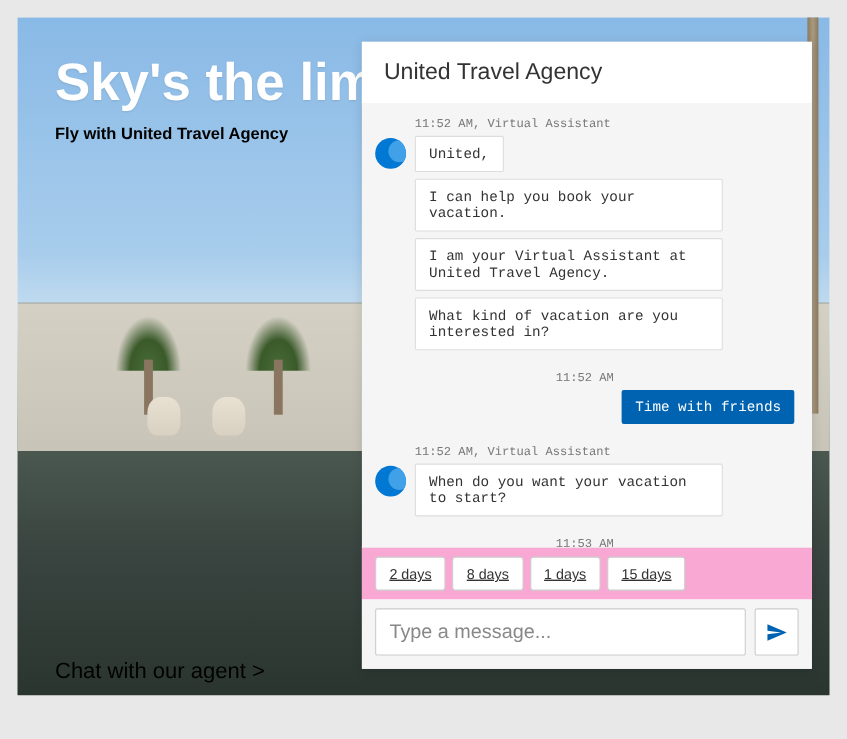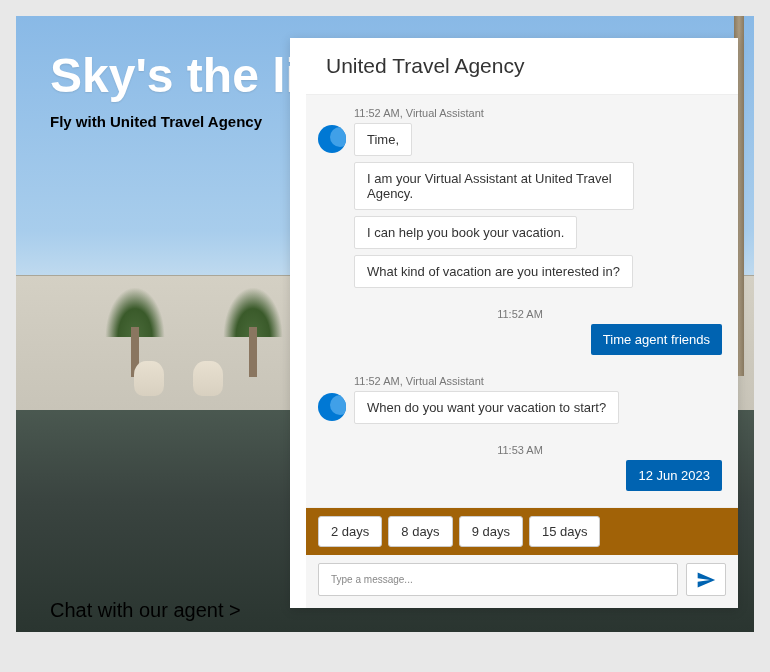--- a/index.html
+++ b/index.html
@@ -115,42 +115,42 @@
       left: 50px;
       color: #000000;
       font-size: 20px;
       z-index: 2;
       cursor: pointer;
     }
     .chat-panel {
       position: absolute;
       top: 38px;
       right: 32px;
-      width: 448px;
+      width: 409px;
       height: 570px;
       background: white;
       display: flex;
       flex-direction: column;
       box-shadow: 0 2px 10px rgba(0,0,0,0.15);
       z-index: 5;
-      padding-left: 16px;
     }
     .chat-header {
       padding: 16px 20px;
       font-size: 21px;
       font-weight: 400;
       color: #333;
       border-bottom: 1px solid #eee;
       background: white;
     }
     .chat-body {
       flex: 1;
       overflow-y: auto;
       background: #f5f5f5;
       padding: 12px 16px 0;
+      font-family: Liberation Mono, monospace;
     }
     .msg-group {
       margin-bottom: 14px;
       position: relative;
     }
     .msg-meta {
       font-size: 11px;
       color: #777;
       margin-bottom: 4px;
       margin-left: 32px;
@@ -205,22 +205,23 @@
       clear: both;
     }
     .msg-row-right {
       text-align: right;
     }
     .quick-replies {
       display: flex;
       flex-wrap: nowrap;
       gap: 6px;
       padding: 8px 12px;
-      background: #a16207;
+      background: #f9a8d4;
       border-top: 1px solid #eee;
+      text-decoration: underline;
     }
     .quick-reply-btn {
       padding: 7px 12px;
       background: white;
       border: 1px solid #ccc;
       border-radius: 3px;
       font-size: 13px;
       color: #333;
       cursor: pointer;
       white-space: nowrap;
@@ -229,21 +230,21 @@
       display: flex;
       padding: 8px 12px 12px;
       background: #f5f5f5;
       gap: 8px;
     }
     .chat-input {
       flex: 1;
       padding: 10px 12px;
       border: 1px solid #ccc;
       border-radius: 2px;
-      font-size: 10px;
+      font-size: 18px;
       color: #333;
       outline: none;
     }
     .chat-input::placeholder {
       color: #888;
     }
     .send-btn {
       width: 40px;
       background: white;
       border: 1px solid #ccc;
@@ -298,30 +299,30 @@
   <div class="chat-link">Chat with our agent &gt;</div>
 
   <div class="chat-panel">
     <div class="chat-header">United Travel Agency</div>
 
     <div class="chat-body">
 
       <div class="msg-group">
         <div class="avatar"></div>
         <div class="msg-meta">11:52 AM, Virtual Assistant</div>
-        <div class="msg-row"><div class="bubble">Time,</div></div>
+        <div class="msg-row"><div class="bubble">United,</div></div>
+        <div class="msg-row"><div class="bubble">I can help you book your vacation.</div></div>
         <div class="msg-row"><div class="bubble">I am your Virtual Assistant at United Travel Agency.</div></div>
-        <div class="msg-row"><div class="bubble">I can help you book your vacation.</div></div>
         <div class="msg-row"><div class="bubble">What kind of vacation are you interested in?</div></div>
       </div>
 
       <div class="msg-group clearfix">
         <div class="msg-meta msg-meta-right">11:52 AM</div>
         <div class="msg-row msg-row-right">
-            <div class="bubble bubble-user">Time agent friends</div>
+            <div class="bubble bubble-user">Time with friends</div>
           </div>
       </div>
 
       <div class="msg-group">
         <div class="avatar"></div>
         <div class="msg-meta">11:52 AM, Virtual Assistant</div>
         <div class="msg-row"><div class="bubble">When do you want your vacation to start?</div></div>
       </div>
 
       <div class="msg-group clearfix">
@@ -329,21 +330,21 @@
         <div class="msg-row msg-row-right">
             <div class="bubble bubble-user">12 Jun 2023</div>
           </div>
       </div>
 
     </div>
 
     <div class="quick-replies">
       <button class="quick-reply-btn">2 days</button>
       <button class="quick-reply-btn">8 days</button>
-      <button class="quick-reply-btn">9 days</button>
+      <button class="quick-reply-btn">1 days</button>
       <button class="quick-reply-btn">15 days</button>
     </div>
 
     <div class="chat-input-row">
       <input class="chat-input" type="text" placeholder="Type a message..." style="">
       <button class="send-btn">
         <svg viewBox="0 0 24 24">
             <path d="M2 21l21-9L2 3v7l15 2-15 2v7z"></path>
           </svg>
       </button>

